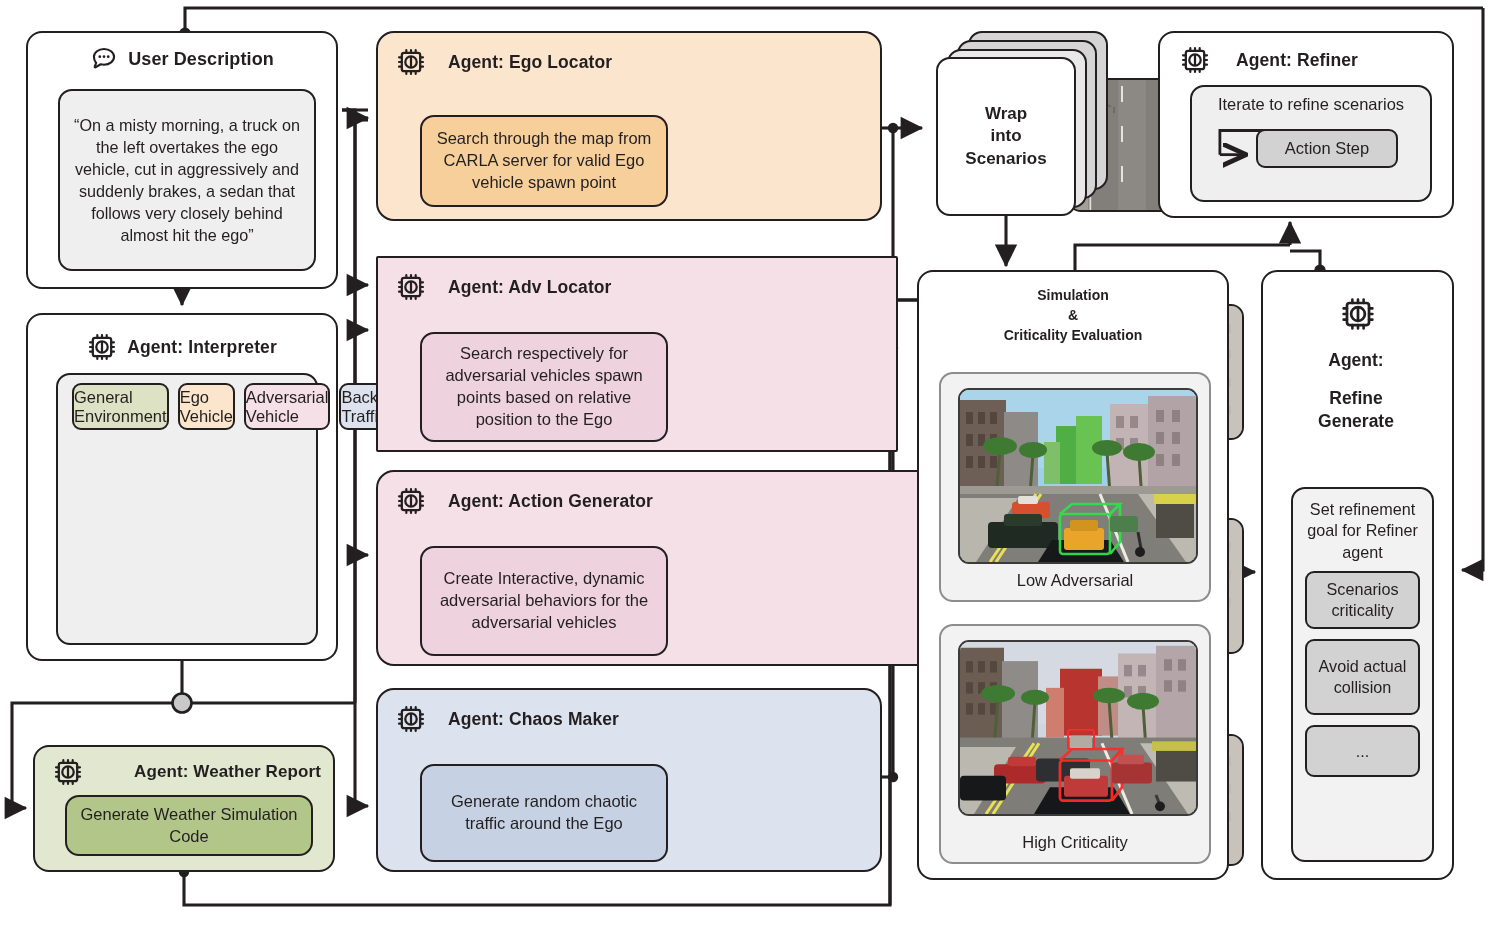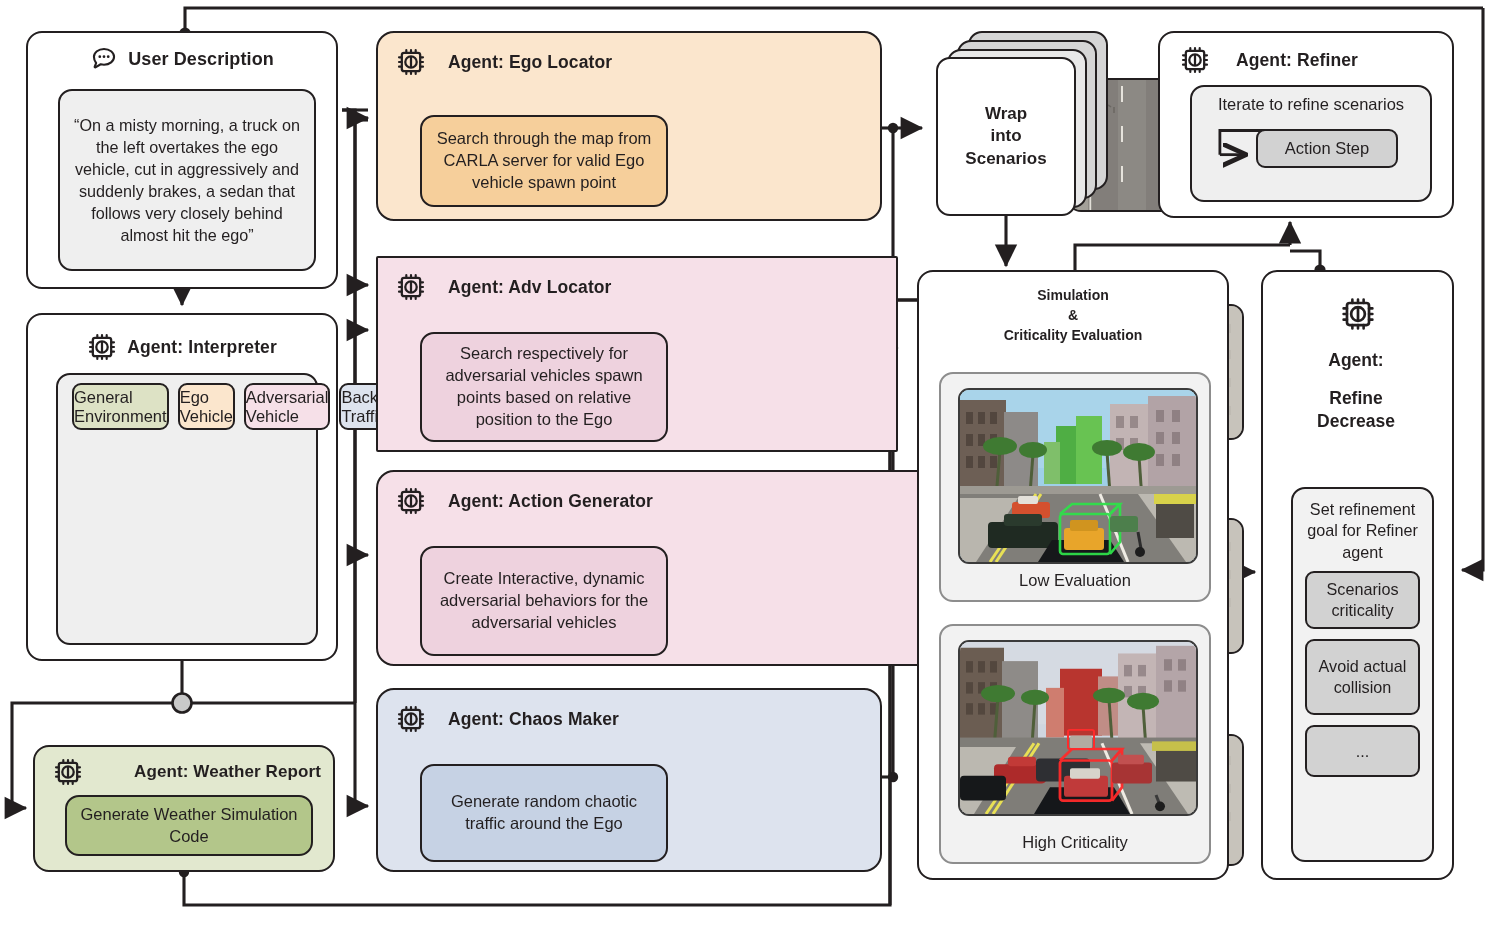--- a/index.html
+++ b/index.html
@@ -646,21 +646,21 @@
             <path d="M100 124 L112 114 L160 114 L150 124"></path>
             <path d="M150 124 L160 114 M160 114 L160 152 L150 164"></path>
           </g>
 
           <rect x="150" y="126" width="28" height="16" rx="3" fill="#4d7f4c"></rect>
 
           <path d="M178 142 l4 22" stroke="#2c2c2c" stroke-width="3"></path>
           <circle cx="180" cy="162" r="5" fill="#1d1d1d"></circle>
         </svg>
       </div>
-      <div class="crit-lbl">Low Evaluation</div>
+      <div class="crit-lbl">Low Adversarial</div>
     </div>
 
     <div class="crit-card" id="crit-high">
       <div class="crit-img">
         <svg viewBox="0 0 236 180" width="100%" height="100%" preserveAspectRatio="none">
           <rect width="236" height="180" fill="#cfd6e0"></rect>
           <rect y="0" width="236" height="86" fill="#d5dae2"></rect>
 
           <rect x="0" y="6" width="44" height="120" fill="#6b5d52"></rect>
           <rect x="42" y="20" width="36" height="104" fill="#8e8b88"></rect>
@@ -759,21 +759,21 @@
           <rect x="6.2" y="6.2" width="19.6" height="19.6" rx="2.4" fill="none" stroke="#231f20" stroke-width="2.4"></rect>
           <circle cx="16" cy="16" r="6.1" fill="none" stroke="#231f20" stroke-width="2.4"></circle>
           <path d="M16 9.9v12.2" stroke="#231f20" stroke-width="2.4"></path>
         </svg>
       </span>
     </div>
     <div id="cmd-title">
       <div>Agent:</div>
       <div style="line-height:1.28;margin-top:10px;">
         <div>Refine</div>
-        <div>Decrease</div>
+        <div>Generate</div>
       </div>
     </div>
     <div class="inner" id="cmd-inner">
       <div id="cmd-goal">Set refinement goal for Refiner agent</div>
       <div class="goal" id="g0">
         <span>Scenarios criticality</span>
       </div>
       <div class="goal" id="g1">
         <span>Avoid actual collision</span>
       </div>

